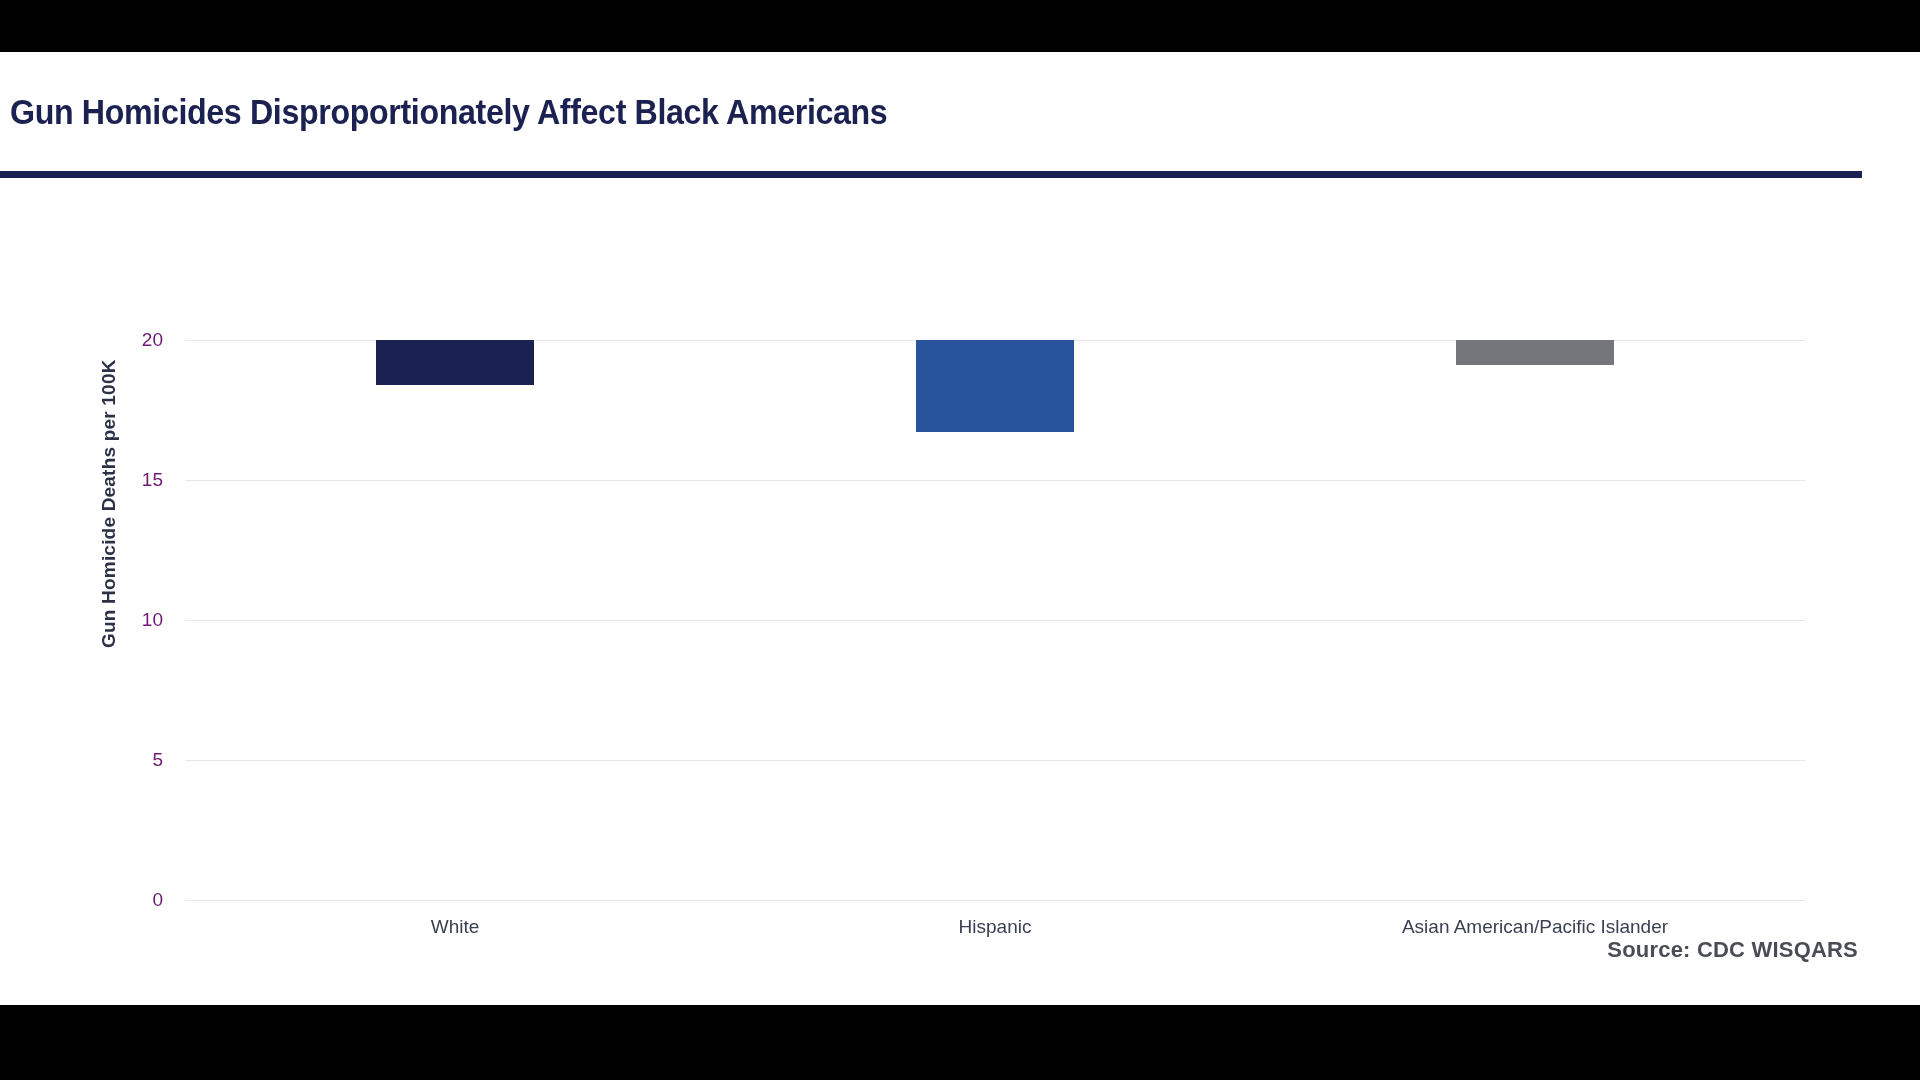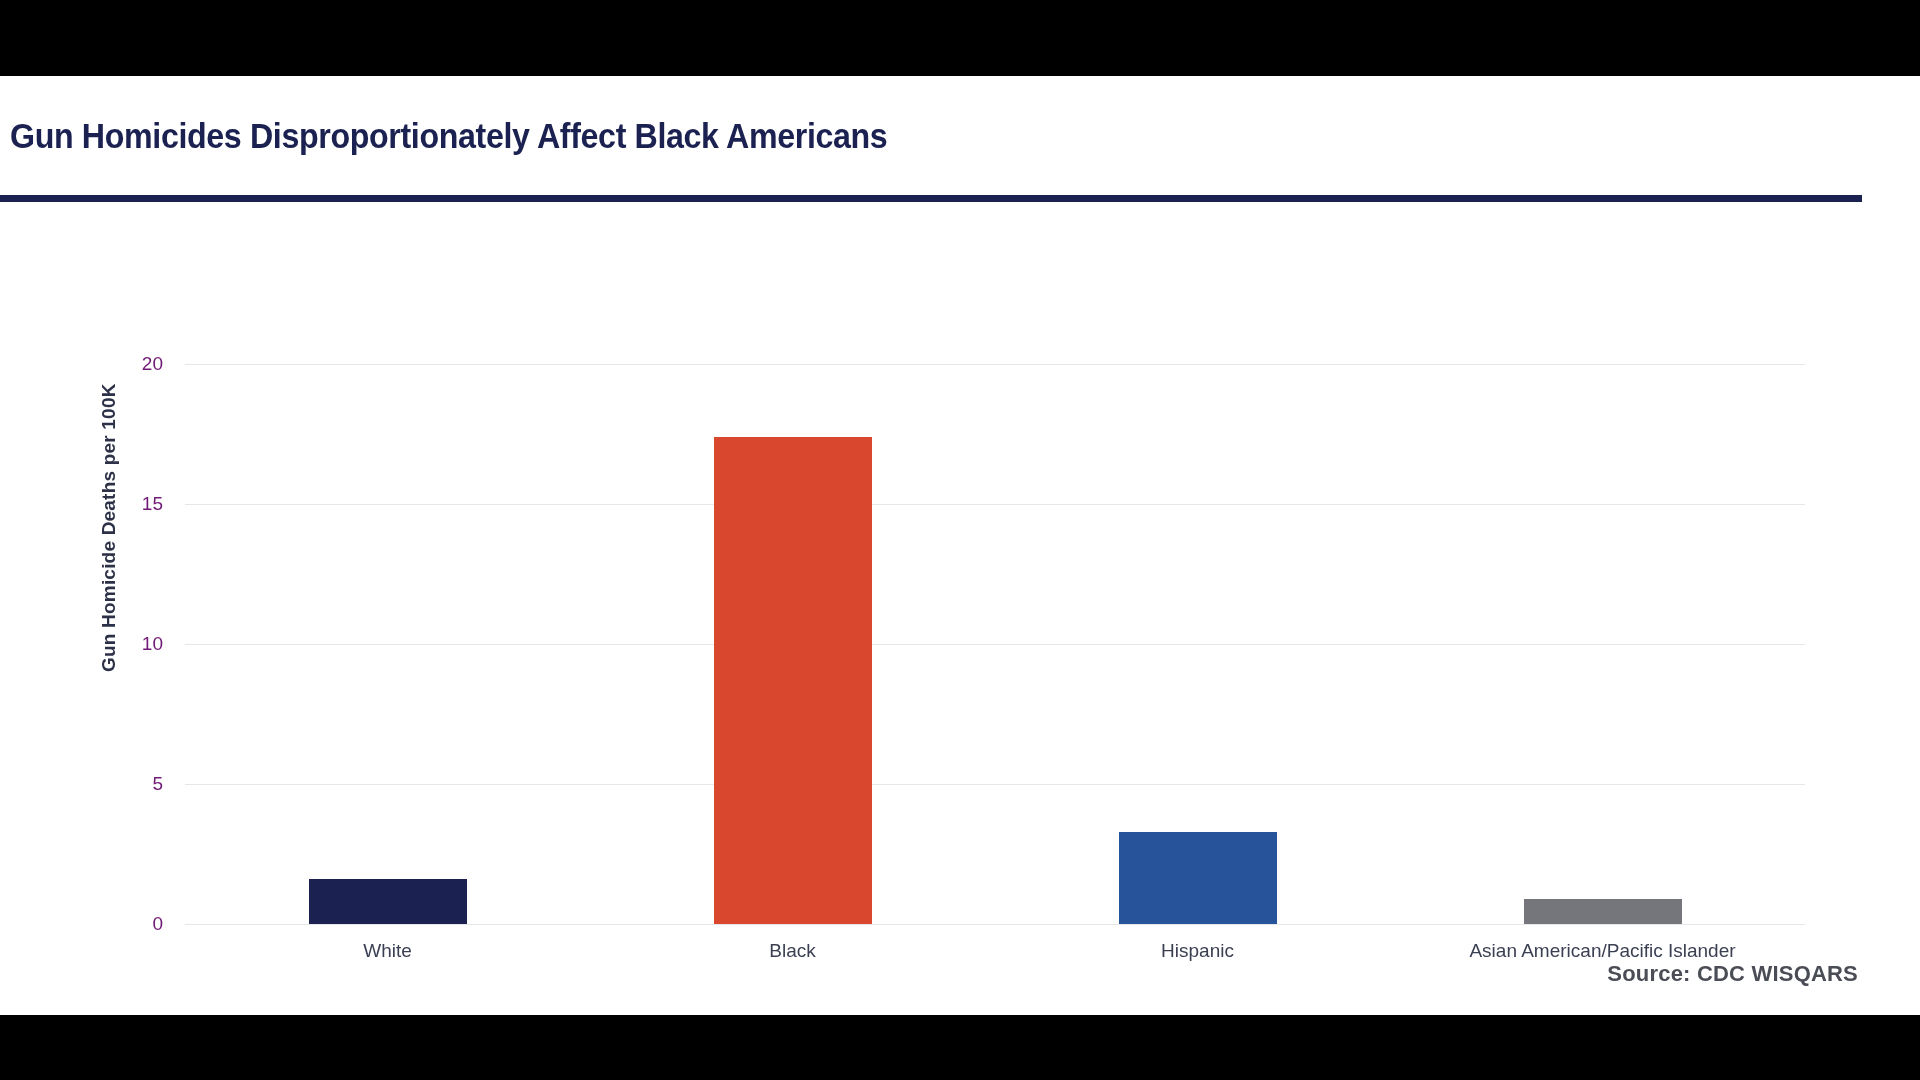--- a/index.html
+++ b/index.html
@@ -7,21 +7,21 @@
     width:1920px; height:1080px;
     background:#000000;
     font-family:"Liberation Sans", sans-serif;
     overflow:hidden;
   }
   .letterbox { position:absolute; left:0; width:1920px; background:#000000; }
   .letterbox.top { top:0; height:62px; }
   .letterbox.bottom { top:1015px; height:65px; }
 
   .slide {
-    position:absolute; left:0; top:76px;
+    position:absolute; left:0; top:52px;
     width:1920px; height:953px;
     background:#ffffff;
     padding-left:15px;
   }
 
   .title {
     position:absolute; left:10px; top:40px;
     font-size:35px;
     font-weight:bold;
     color:#1b2150;
@@ -89,21 +89,20 @@
     align-items:flex-end;
     justify-content:space-around;
   }
 
   .bar-slot {
     position:relative;
     flex:1 1 0;
     height:100%;
     display:flex;
     flex-direction:column;
-    justify-content:flex-end;
     align-items:center;
   }
 
   .bar {
     width:158px;
   }
 
   .xtick {
     position:absolute;
     top:calc(100% + 16px);
@@ -153,24 +152,20 @@
           <div class="ytick" style="top: 50%; text-align: right;">10</div>
           <div class="ytick" style="top: 25%;">15</div>
           <div class="ytick" style="top: 0%;">20</div>
         </div>
       <div class="bars">
           <div class="bar-slot">
             <div class="bar" title="White: 1.6" style="height: 44.8px; background: rgb(27, 33, 80);"></div>
             <div class="xtick">White</div>
           </div>
           <div class="bar-slot">
-            <div class="bar" title="Black: 17.4" style="height: 487.2px; background: rgb(217, 71, 47);"></div>
-            <div class="xtick">Black</div>
-          </div>
-          <div class="bar-slot">
             <div class="bar" title="Hispanic: 3.3" style="height: 92.4px; background: rgb(39, 83, 155);"></div>
             <div class="xtick">Hispanic</div>
           </div>
           <div class="bar-slot">
             <div class="bar" title="Asian American/Pacific Islander: 0.9" style="height: 25.2px; background: rgb(116, 118, 123);"></div>
             <div class="xtick">Asian American/Pacific Islander</div>
           </div>
         </div>
     </div>
 

